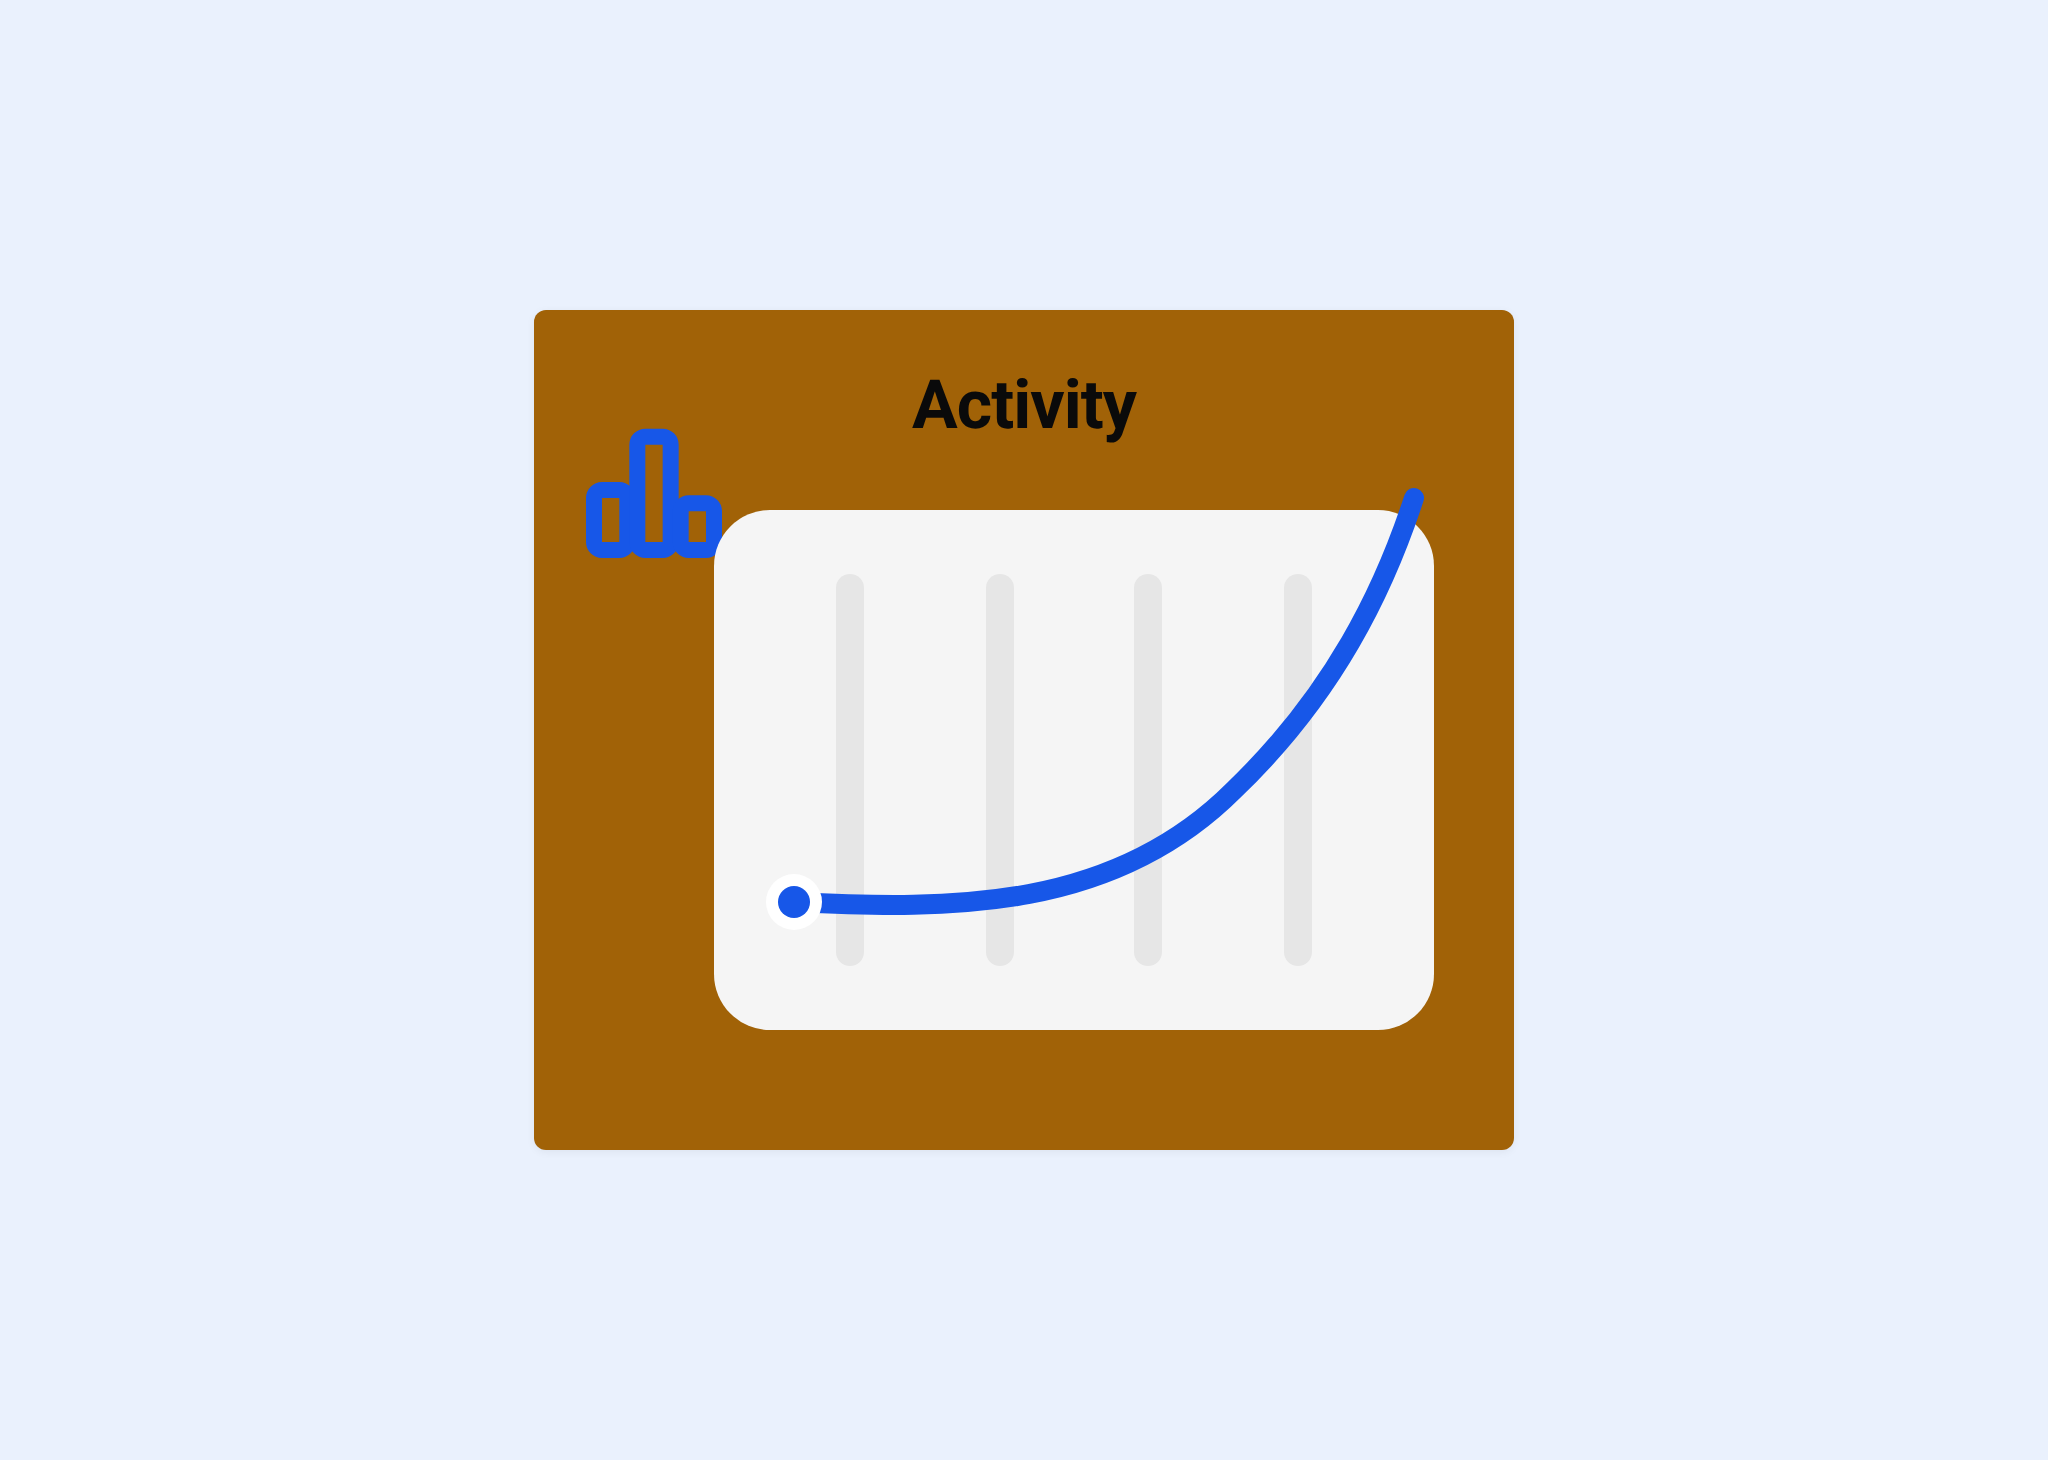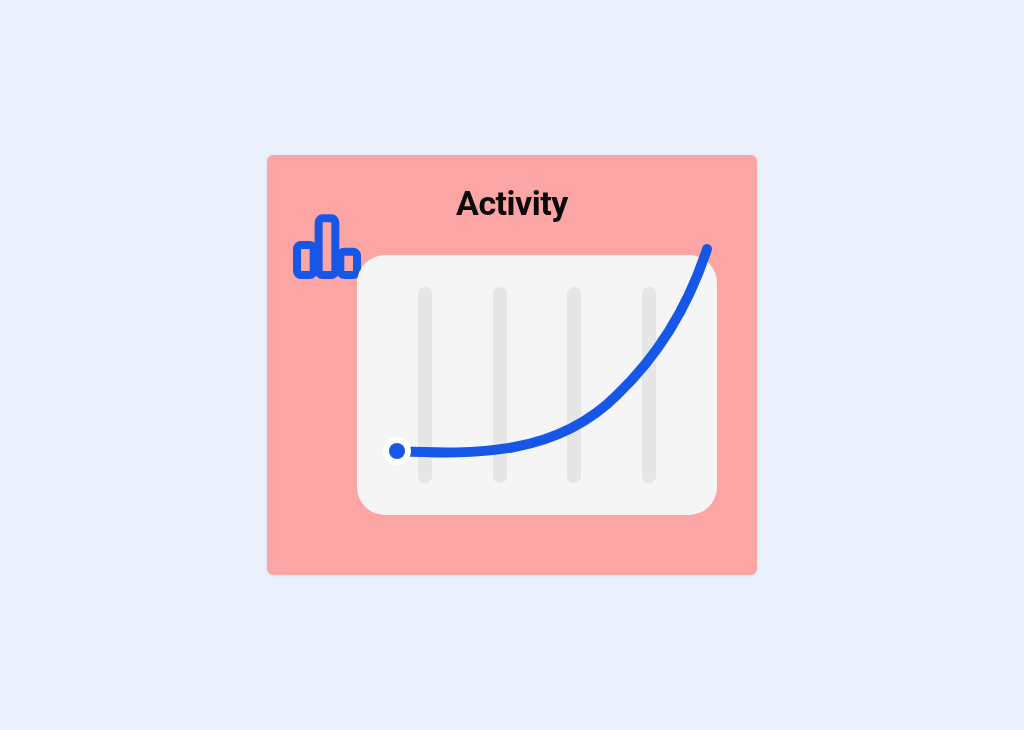--- a/index.html
+++ b/index.html
@@ -12,21 +12,21 @@
       height: 730px;
       background: #eaf1fd;
       display: flex;
       align-items: center;
       justify-content: center;
       font-family: -apple-system, BlinkMacSystemFont, "Segoe UI", Roboto, Helvetica, Arial, sans-serif;
     }
     .card {
       width: 490px;
       height: 420px;
-      background: #fca5a5;
+      background: #a16207;
       border-radius: 6px;
       box-shadow: 0 1px 4px rgba(0,0,0,0.06);
       position: relative;
       padding: 24px;
     }
     .title {
       position: absolute;
       top: 28px;
       left: 50%;
       transform: translateX(-50%);

